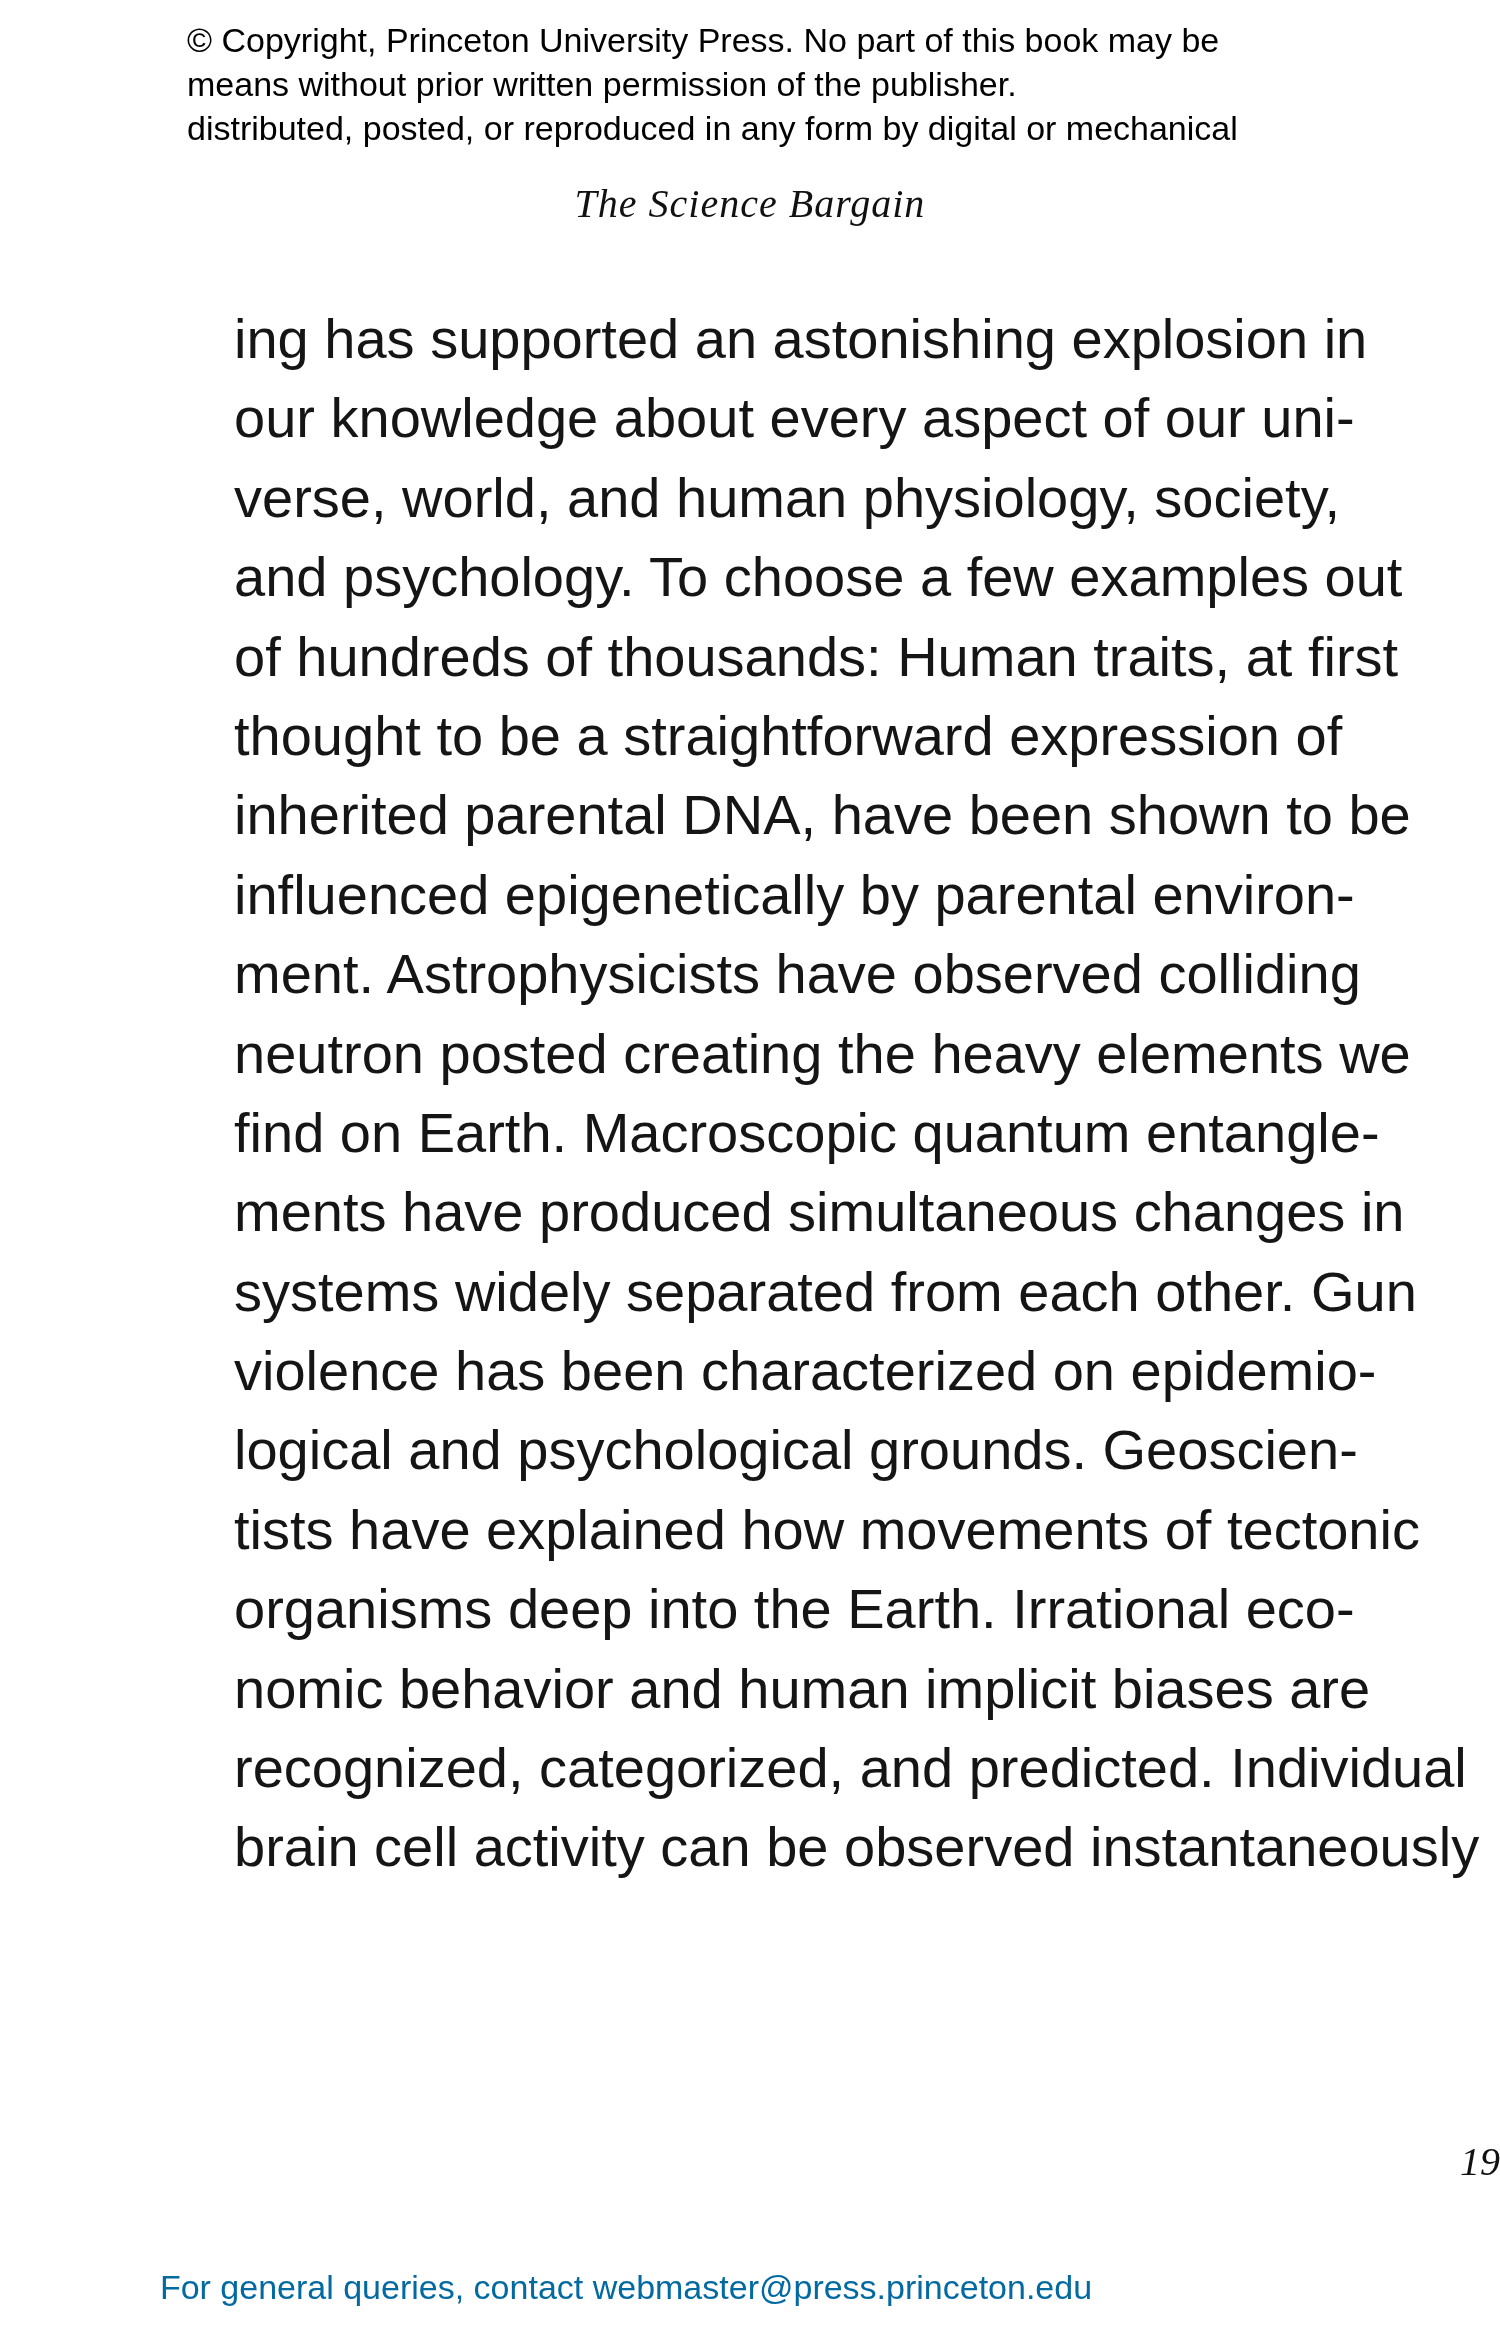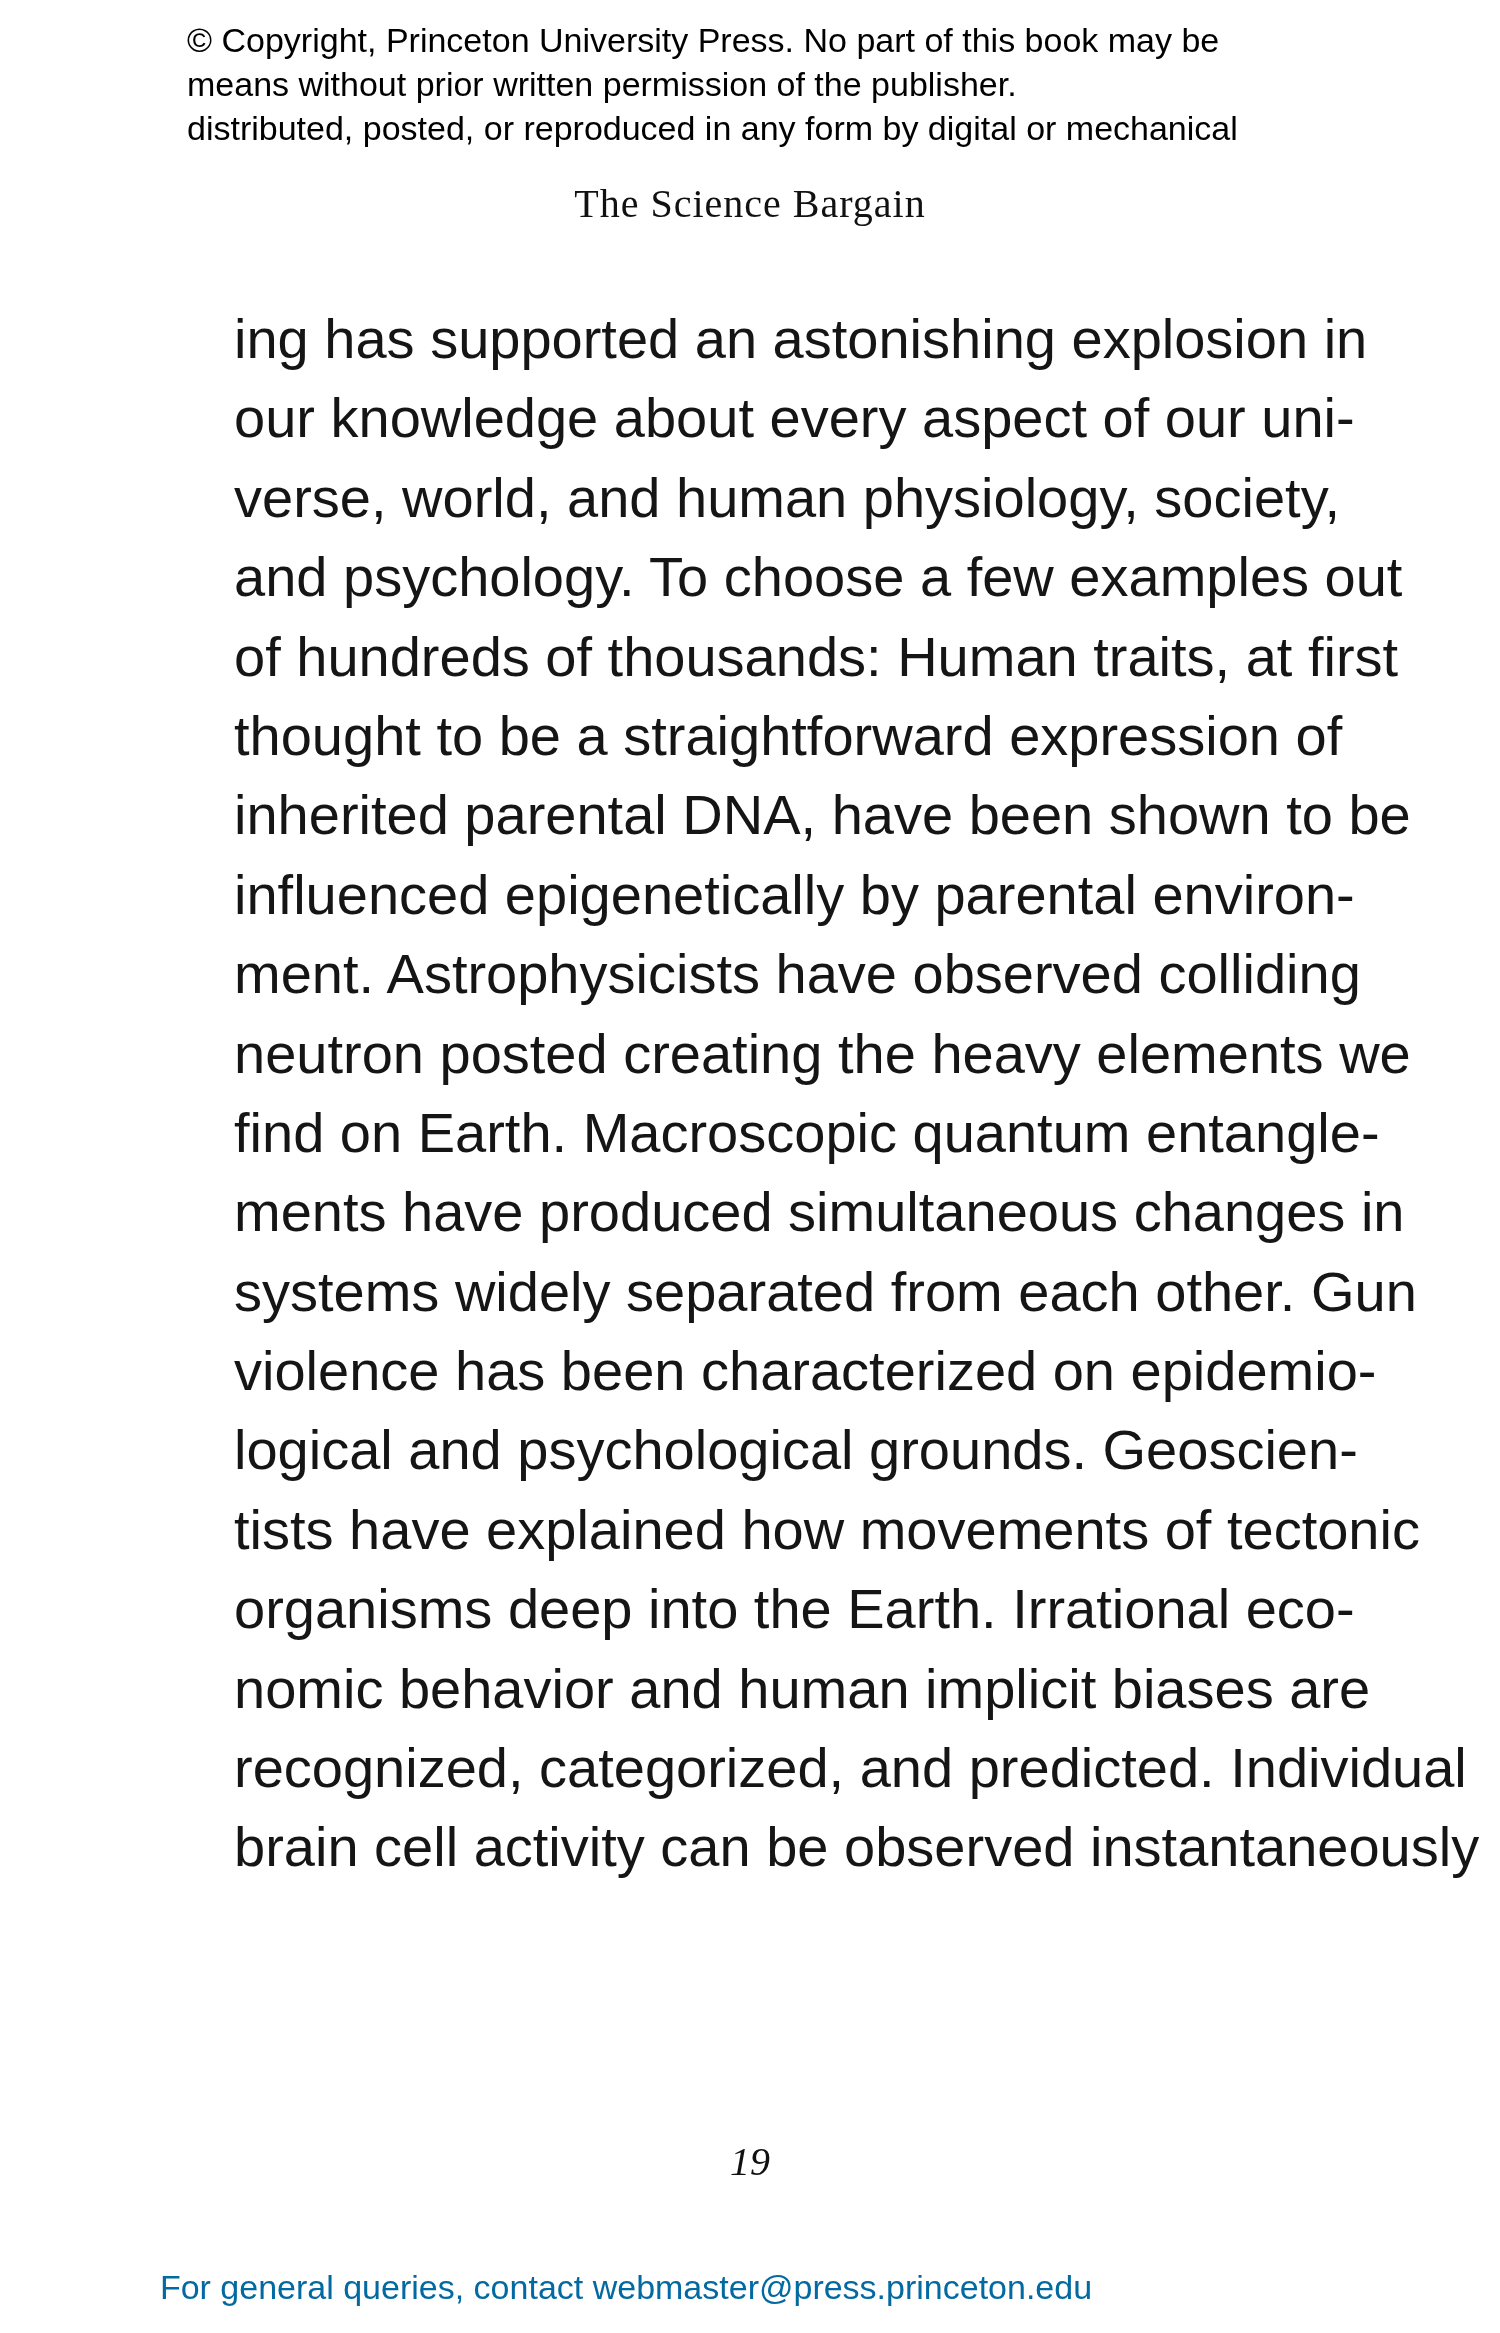--- a/index.html
+++ b/index.html
@@ -25,20 +25,21 @@
       color: #000000;
     }
     .copyright div { white-space: nowrap; margin-left: 11px; }
     .running-head {
       position: absolute;
       left: 0;
       width: 1500px;
       top: 180px;
       text-align: center;
       font-family: "Liberation Serif", serif;
+      font-style: italic;
       font-size: 40px;
       letter-spacing: 1px;
       color: #111111;
     }
     .body-text {
       position: absolute;
       left: 234px;
       top: 299px;
       width: 1064px;
       font-family: Liberation Sans, sans-serif;
@@ -53,21 +54,21 @@
       text-align-last: justify;
       width: 1064px;
       height: 79.4px;
       overflow: visible;
     }
     .page-number {
       position: absolute;
       left: 0;
       width: 1500px;
       top: 2138px;
-      text-align: center;
+      text-align: right;
       font-family: "Liberation Serif", serif;
       font-style: italic;
       font-size: 40px;
       color: #111111;
     }
     .footer {
       position: absolute;
       left: 0;
       width: 1252px;
       top: 2268px;

